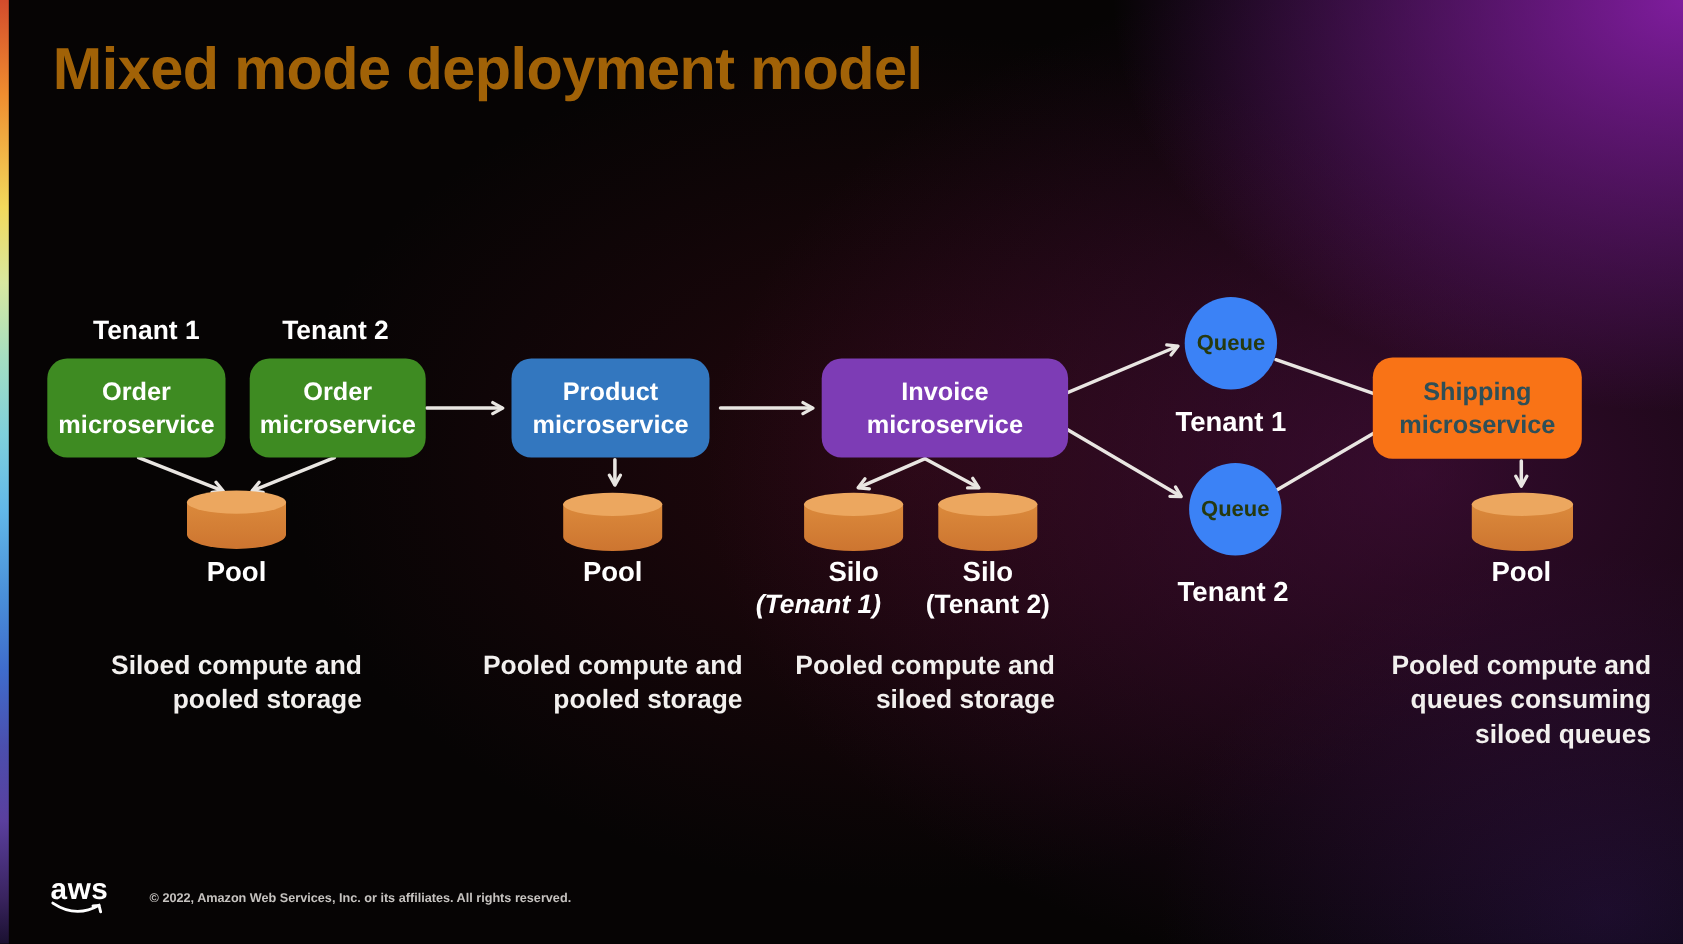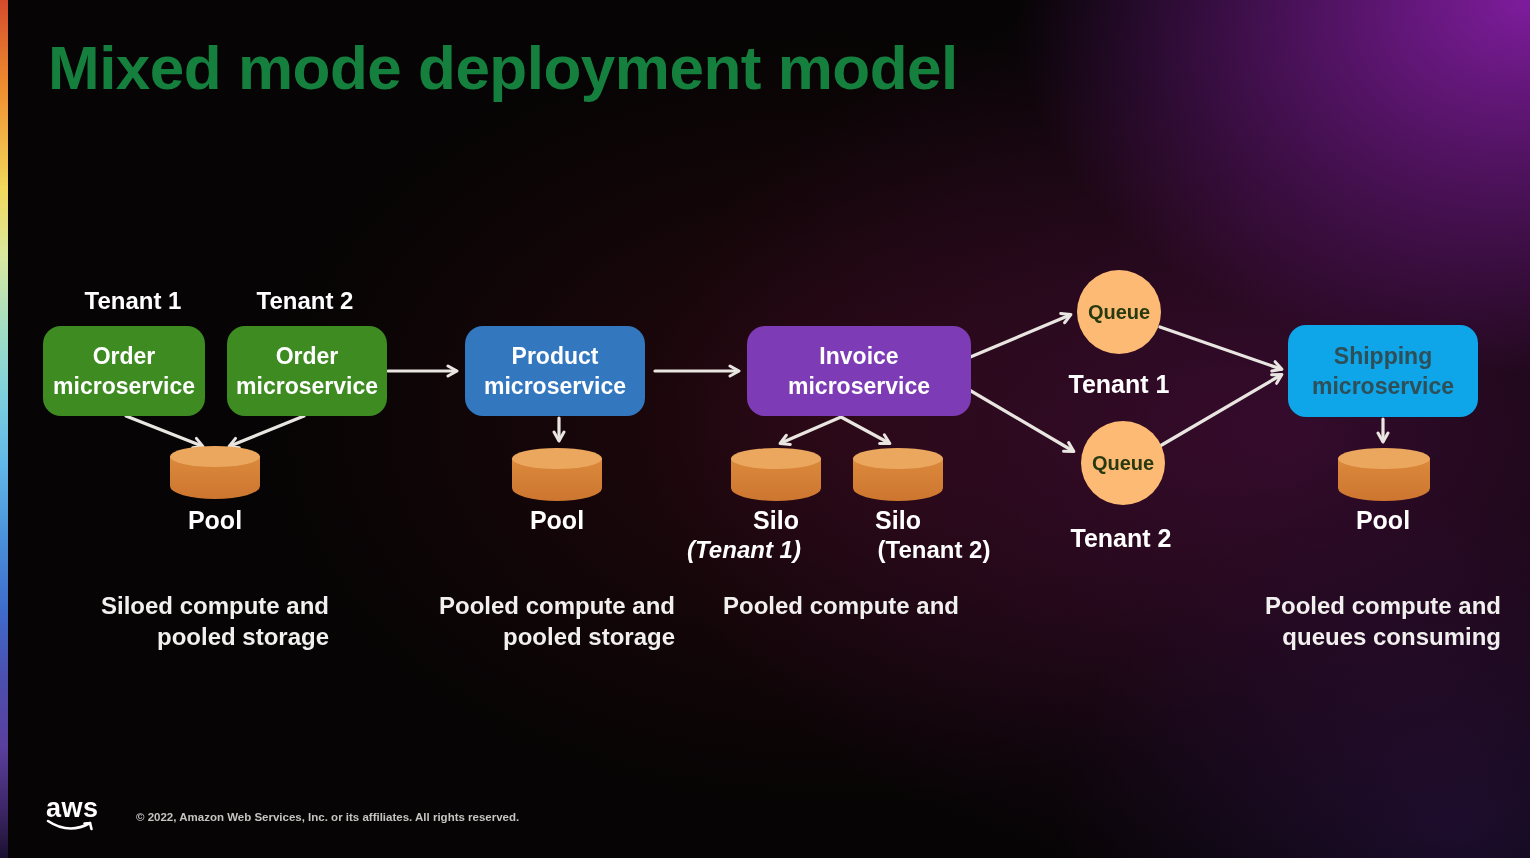--- a/index.html
+++ b/index.html
@@ -17,40 +17,40 @@
   }
   .stripe{
     position:absolute; left:0; top:0; width:8px; height:858px;
     background:linear-gradient(180deg,
       #d34b2c 0%, #ef8d2f 10%, #f2d95c 22%, #d8e8a0 30%, #a4dec2 38%,
       #7fd0dc 46%, #62b8e8 54%, #4a90d9 63%, #3f6ccc 71%, #4b4fae 79%,
       #5a3f9e 87%, #3a2460 95%, #1a1030 100%);
   }
   .title{
     position:absolute; left:48px; top:32px;
-    font-size:62px; font-weight:700; letter-spacing:-0.5px; color:#15803d;
+    font-size:54px; font-weight:700; letter-spacing:-0.5px; color:#a16207;
   }
   .arrows{ position:absolute; left:0; top:0; pointer-events:none; }
   .node{
     position:absolute; height:90px; border-radius:18px;
     display:flex; align-items:center; justify-content:center; text-align:center;
     color:#fff; font-size:23px; line-height:30px; font-weight:600; padding:0 13px;
   }
   .node.order1{ left:43px;  top:326px; width:162px; background:#3e8b22; }
   .node.order2{ left:227px; top:326px; width:160px; background:#3e8b22; }
   .node.product{ left:465px; top:326px; width:180px; background:#3377bf; }
   .node.invoice{ left:747px; top:326px; width:224px; background:#7d3cb5; }
-  .node.shipping{ left:1288px; top:325px; width:190px; height:92px; background:#0ea5e9; color:#2e4f57; }
+  .node.shipping{ left:1248px; top:325px; width:190px; height:92px; background:#f97316; color:#2e4f57; }
   .top-label{
     position:absolute; transform:translateX(-50%); white-space:nowrap;
     font-size:24px; font-weight:600; color:#fff;
   }
   .queue{
     position:absolute; width:84px; height:84px; border-radius:50%;
-    background:#fdba74; display:flex; align-items:center; justify-content:center;
+    background:#3b82f6; display:flex; align-items:center; justify-content:center;
     color:#26390f; font-size:20px; font-weight:600;
   }
   .queue.q1{ left:1077px; top:270px; }
   .queue.q2{ left:1081px; top:421px; }
   .cyl{ position:absolute; width:90px; height:53px; }
   .cyl .body{
     position:absolute; left:0; top:10px; width:100%; height:43px;
     background:linear-gradient(180deg,#db8a3c 0%, #cd7530 100%);
     border-radius:0 0 45px 45px / 0 0 13px 13px;
   }
@@ -143,37 +143,39 @@
 <div class="cyl pool3">
     <div class="body"></div>
     <div class="top"></div>
   </div>
 
 <div class="store-label" style="left:215px; top:506px;">Pool</div>
 <div class="store-label" style="left:557px; top:506px;">Pool</div>
 <div class="store-label" style="left:776px; top:506px;">Silo</div>
 <div class="store-label" style="left:744px; top:536px; font-size:24px;font-style:italic;">(Tenant 1)</div>
 <div class="store-label" style="left:898px; top:506px;">Silo</div>
-<div class="store-label" style="left:898px; top:536px; font-size:24px;margin-left:36px;">(Tenant 2)</div>
+<div class="store-label" style="left:898px; top:536px; font-size:24px;">(Tenant 2)</div>
 <div class="store-label" style="left:1383px; top:506px;">Pool</div>
 
 <div class="caption" style="left:215px; top:590px;">
   <div>Siloed compute and</div>
   <div>pooled storage</div>
 </div>
 <div class="caption" style="left:557px; top:590px;">
   <div>Pooled compute and</div>
   <div>pooled storage</div>
 </div>
 <div class="caption" style="left:841px; top:590px;">
   <div>Pooled compute and</div>
+  <div>siloed storage</div>
 </div>
 <div class="caption" style="left:1383px; top:590px;">
   <div>Pooled compute and</div>
   <div>queues consuming</div>
+  <div>siloed queues</div>
 </div>
 
 <div class="footer-logo">
   <span class="aws-text">aws</span>
   <svg width="52" height="20" viewBox="0 0 52 20">
     <path d="M2,4 Q23,18 44,6" fill="none" stroke="#fff" stroke-width="2.6" stroke-linecap="round"></path>
     <path d="M44,6 L45.5,12 M44,6 L38.5,6.5" fill="none" stroke="#fff" stroke-width="2.6" stroke-linecap="round"></path>
   </svg>
 </div>
 <div class="copyright">© 2022, Amazon Web Services, Inc. or its affiliates. All rights reserved.</div>

